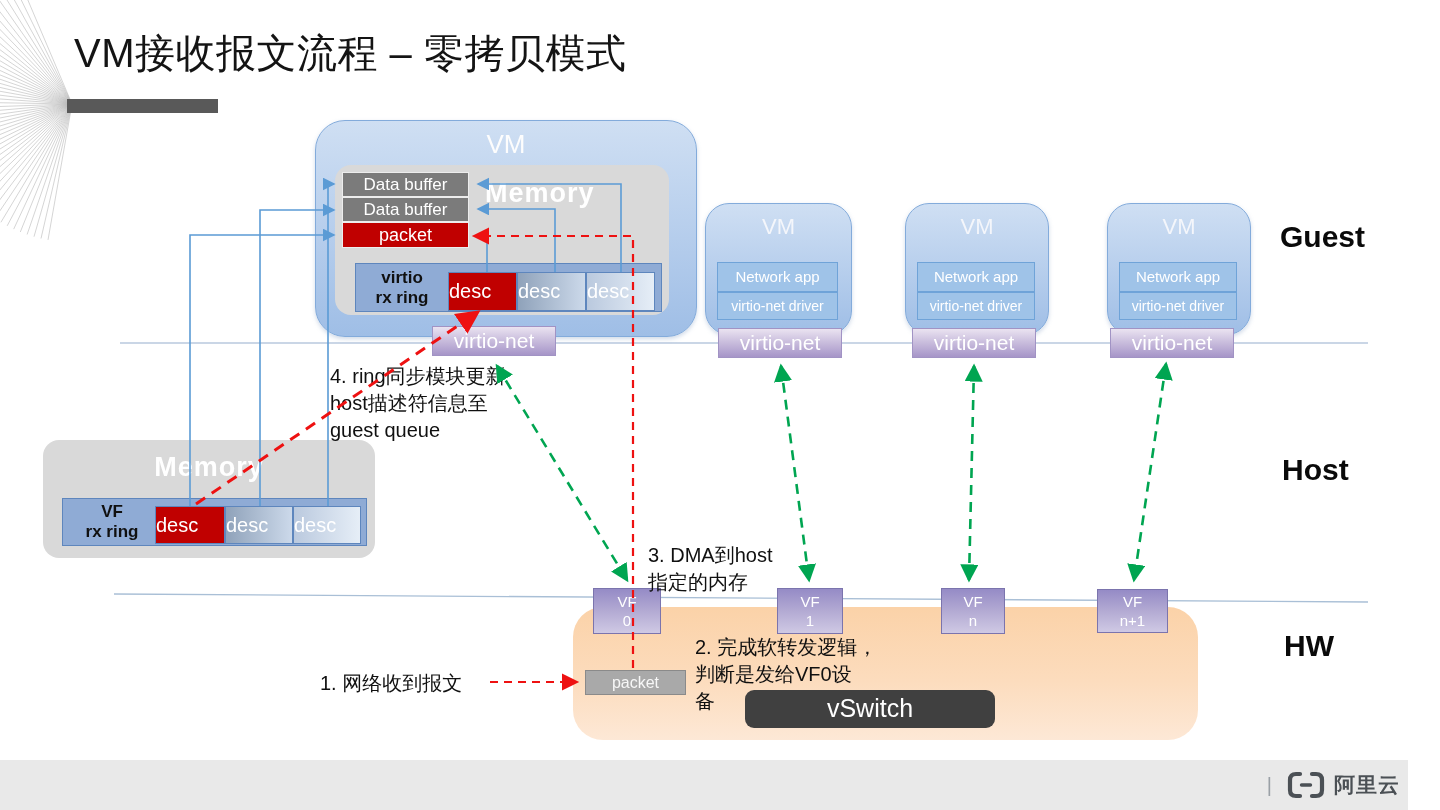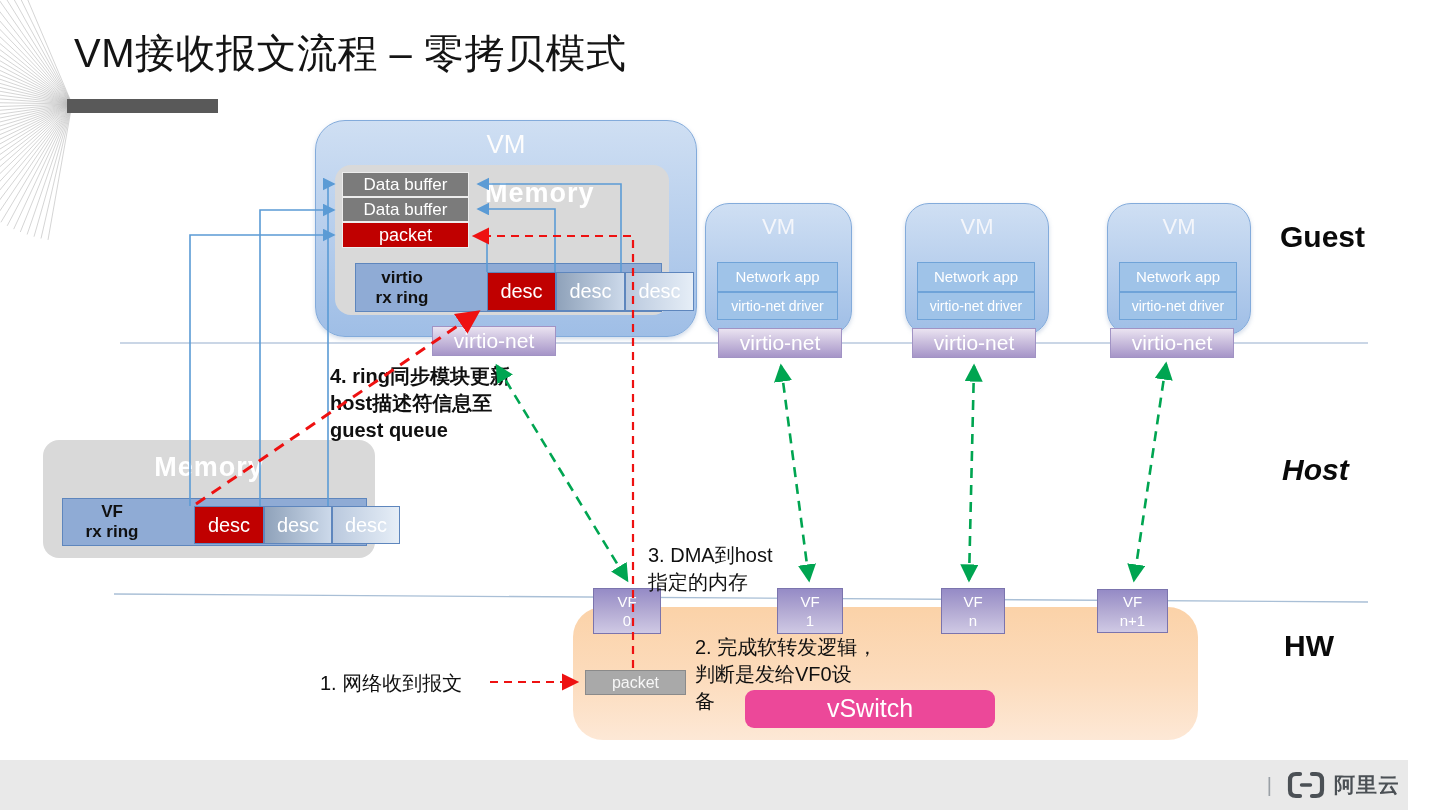--- a/index.html
+++ b/index.html
@@ -16,33 +16,33 @@
   .vm-title{width:100%;text-align:center;color:#fdfdfd;font-size:26px;}
   .vm-title-sm{font-size:22px;color:#f4f6fb;}
   .memorybox{background:#d9d9d9;border-radius:16px;}
   .memlabel{color:#fff;font-size:27px;font-weight:bold;letter-spacing:1px;}
   .buf{background:#7b7b7b;border:1px solid #ededed;color:#fff;font-size:17px;
        text-align:center;box-sizing:border-box;}
   .pktred{background:#c00000;border:1px solid #ededed;color:#fff;font-size:18px;
           text-align:center;box-sizing:border-box;}
   .ringbar{background:#8fabd5;border:1px solid #5e86bd;box-sizing:border-box;}
   .ringlabel{color:#101010;font-size:17px;font-weight:bold;line-height:20px;text-align:center;}
-  .desc{box-sizing:border-box;border:1px solid #5e86bd;color:#fff;font-size:20px;text-align:center;margin-left:39px;}
+  .desc{box-sizing:border-box;border:1px solid #5e86bd;color:#fff;font-size:20px;}
   .desc-red{background:#c00000;}
   .desc-g1{background:linear-gradient(90deg,#8fa2ba 0%,#ccd9ea 100%);}
   .desc-g2{background:linear-gradient(90deg,#bac9de 0%,#e6eef7 100%);}
   .vnet{background:linear-gradient(180deg,#eae3f1 0%,#cbbfde 45%,#a695c8 100%);
         border:1px solid #a193c4;color:#fff;font-size:21px;text-align:center;box-sizing:border-box;}
   .innerapp{background:#9fc3e8;border:1px solid #6fa3d8;color:#fff;text-align:center;box-sizing:border-box;}
   .fwd{border:2px dashed #5f7ca6;border-radius:14px;color:#111;font-size:24px;
        text-align:center;box-sizing:border-box;}
   .vf{background:linear-gradient(180deg,#958bc6 0%,#b3aad3 50%,#cfc9e4 100%);
       border:1px solid #7b74ad;color:#fff;font-size:15px;line-height:19px;text-align:center;box-sizing:border-box;}
   .orange{background:linear-gradient(180deg,#fbd2a8 0%,#fcdcbd 55%,#fde8d6 100%);border-radius:30px;}
-  .vswitch{background:#ec4899;border-radius:9px;color:#fff;font-size:25px;text-align:center;}
+  .vswitch{background:#404040;border-radius:9px;color:#fff;font-size:25px;text-align:center;}
   .gpacket{background:#a9a9a9;border:1px solid #8a8a8a;color:#f7f7f7;font-size:16px;
            text-align:center;box-sizing:border-box;}
   .note{color:#101010;font-size:20px;line-height:27px;white-space:nowrap;}
   .sidelabel{color:#0a0a0a;font-size:30px;font-weight:800;}
   .footer{left:0;top:760px;width:1440px;height:50px;background:#e9e9e9;
           display:flex;align-items:center;justify-content:flex-end;padding-right:40px;box-sizing:border-box;}
   .footer .txt{color:#4b5055;font-size:21px;font-weight:600;letter-spacing:1px;}
   .footer .sep{color:#9aa0a6;font-size:20px;margin:0 14px;font-weight:400;}
   .footer .brand{margin-left:8px;}
   svg.layer{position:absolute;left:0;top:0;pointer-events:none;}
@@ -182,38 +182,38 @@
       <div>n</div>
   </div>
   <div class="abs vf" style="left:1097px;top:589px;width:71px;height:44px;padding-top:2px;">
     <div>VF</div>
       <div>n+1</div>
   </div>
 
   <div class="abs vswitch" style="left:745px;top:690px;width:250px;height:38px;line-height:37px;">vSwitch</div>
   <div class="abs gpacket" style="left:585px;top:670px;width:101px;height:25px;line-height:23px;">packet</div>
 
-  <div class="abs note" style="left:330px;top:363px;font-weight:bold;">
+  <div class="abs note" style="left:330px;top:363px;">
     <div>4. ring同步模块更新</div>
     <div>host描述符信息至</div>
     <div>guest queue</div>
   </div>
   <div class="abs note" style="left:648px;top:542px;">
     <div>3. DMA到host</div>
     <div>指定的内存</div>
   </div>
   <div class="abs note" style="left:695px;top:634px;">
     <div>2. 完成软转发逻辑，</div>
     <div>判断是发给VF0设</div>
     <div>备</div>
   </div>
   <div class="abs note" style="left:320px;top:670px;">1. 网络收到报文</div>
 
   <div class="abs sidelabel" style="left:1280px;top:220px;">Guest</div>
-  <div class="abs sidelabel" style="left:1282px;top:453px;font-style:italic;">Host</div>
+  <div class="abs sidelabel" style="left:1282px;top:453px;">Host</div>
   <div class="abs sidelabel" style="left:1284px;top:629px;">HW</div>
 
   <svg class="layer" width="1440" height="810" style="z-index:5;">
     <defs>
       <marker id="aBlue" markerWidth="9" markerHeight="9" refX="7" refY="4" orient="auto-start-reverse">
         <path d="M0,0 L8,4 L0,8 z" fill="#5b9bd5"></path>
       </marker>
       <marker id="aRed" markerWidth="9" markerHeight="9" refX="7" refY="4" orient="auto-start-reverse">
         <path d="M0,0 L8,4 L0,8 z" fill="#ee1111"></path>
       </marker>

